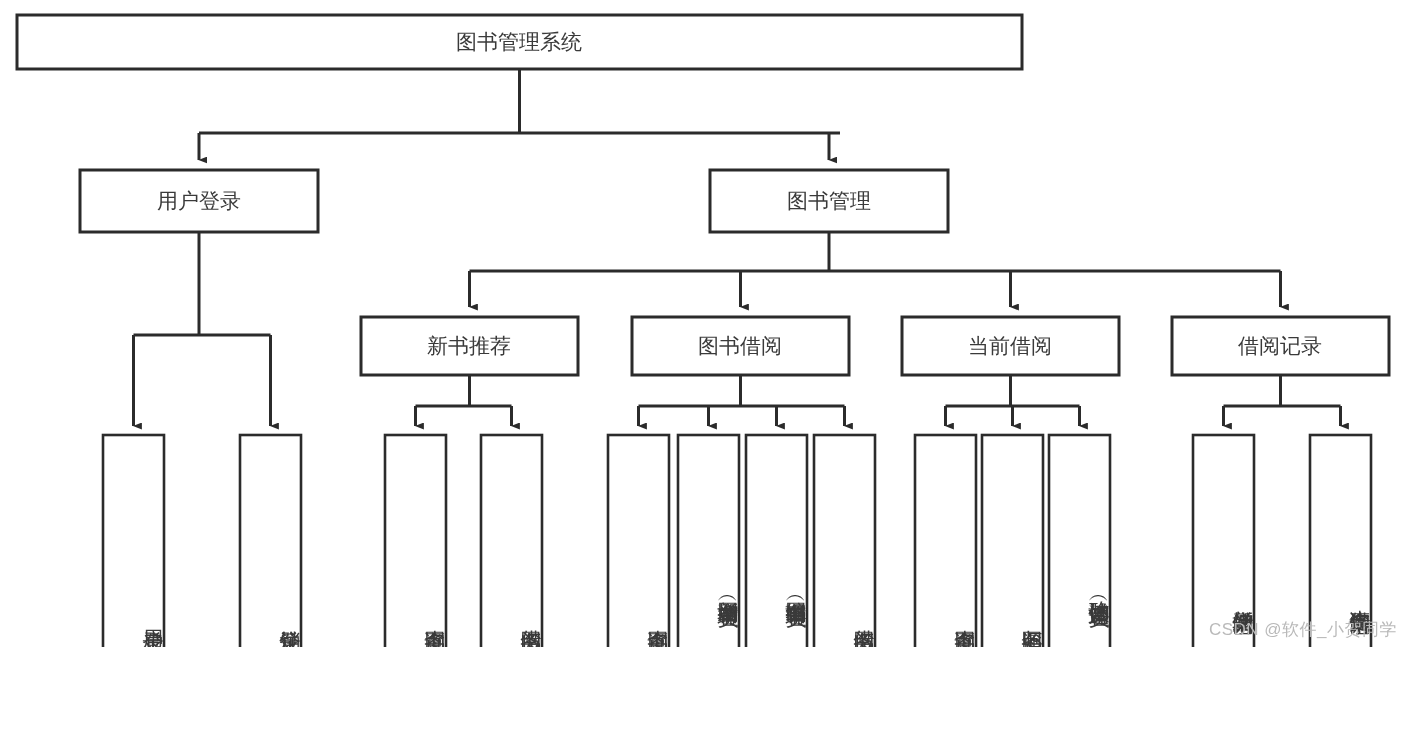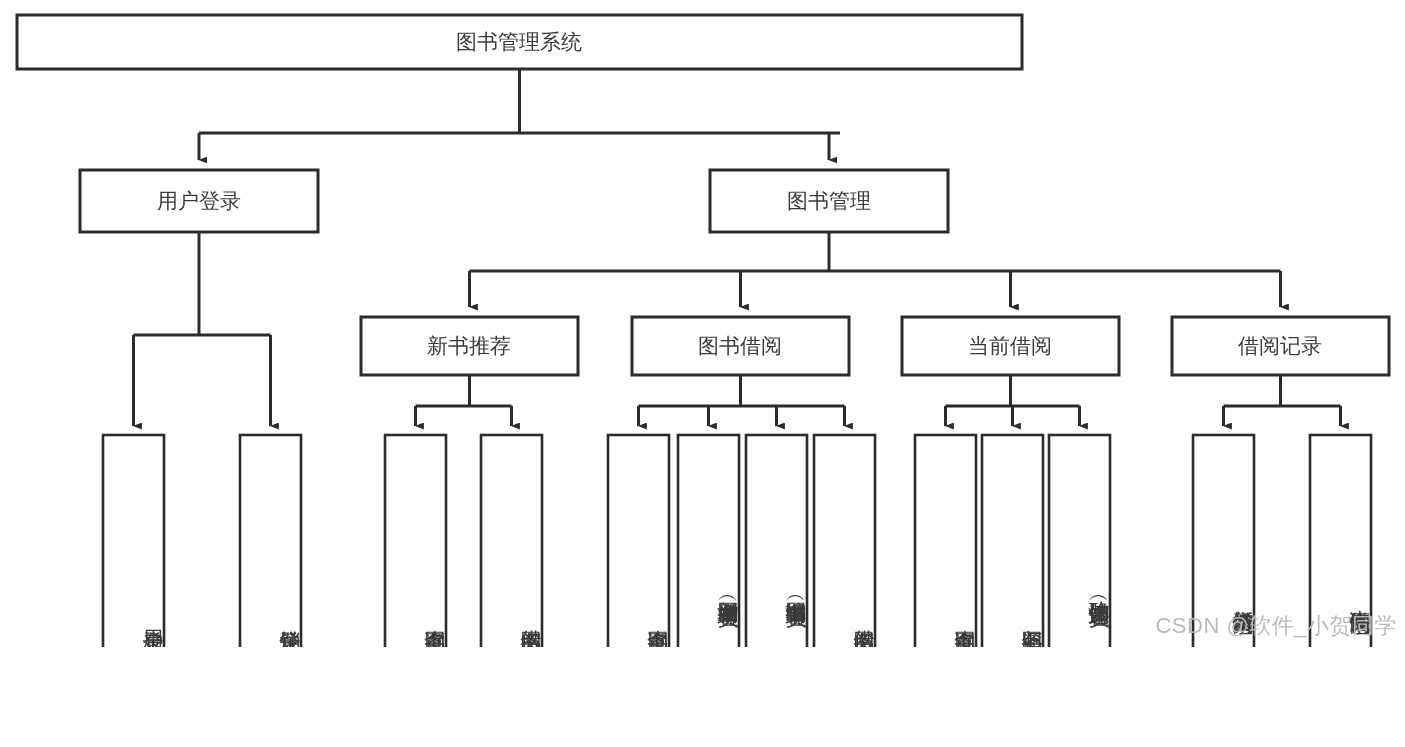--- a/index.html
+++ b/index.html
@@ -65,21 +65,21 @@
     color: #3a3a3a;
     letter-spacing: 1px;
     white-space: nowrap;
     pointer-events: none;
   }
   .watermark {
     position: absolute;
     right: 8px;
     bottom: 6px;
     font-family: "Liberation Sans", "DejaVu Sans", sans-serif;
-    font-size: 22px;
+    font-size: 17px;
     color: #b9b9b9;
     letter-spacing: 0.5px;
     user-select: none;
   }
 </style>
 </head>
 <body>
 
 <div id="diagram-root">
 

